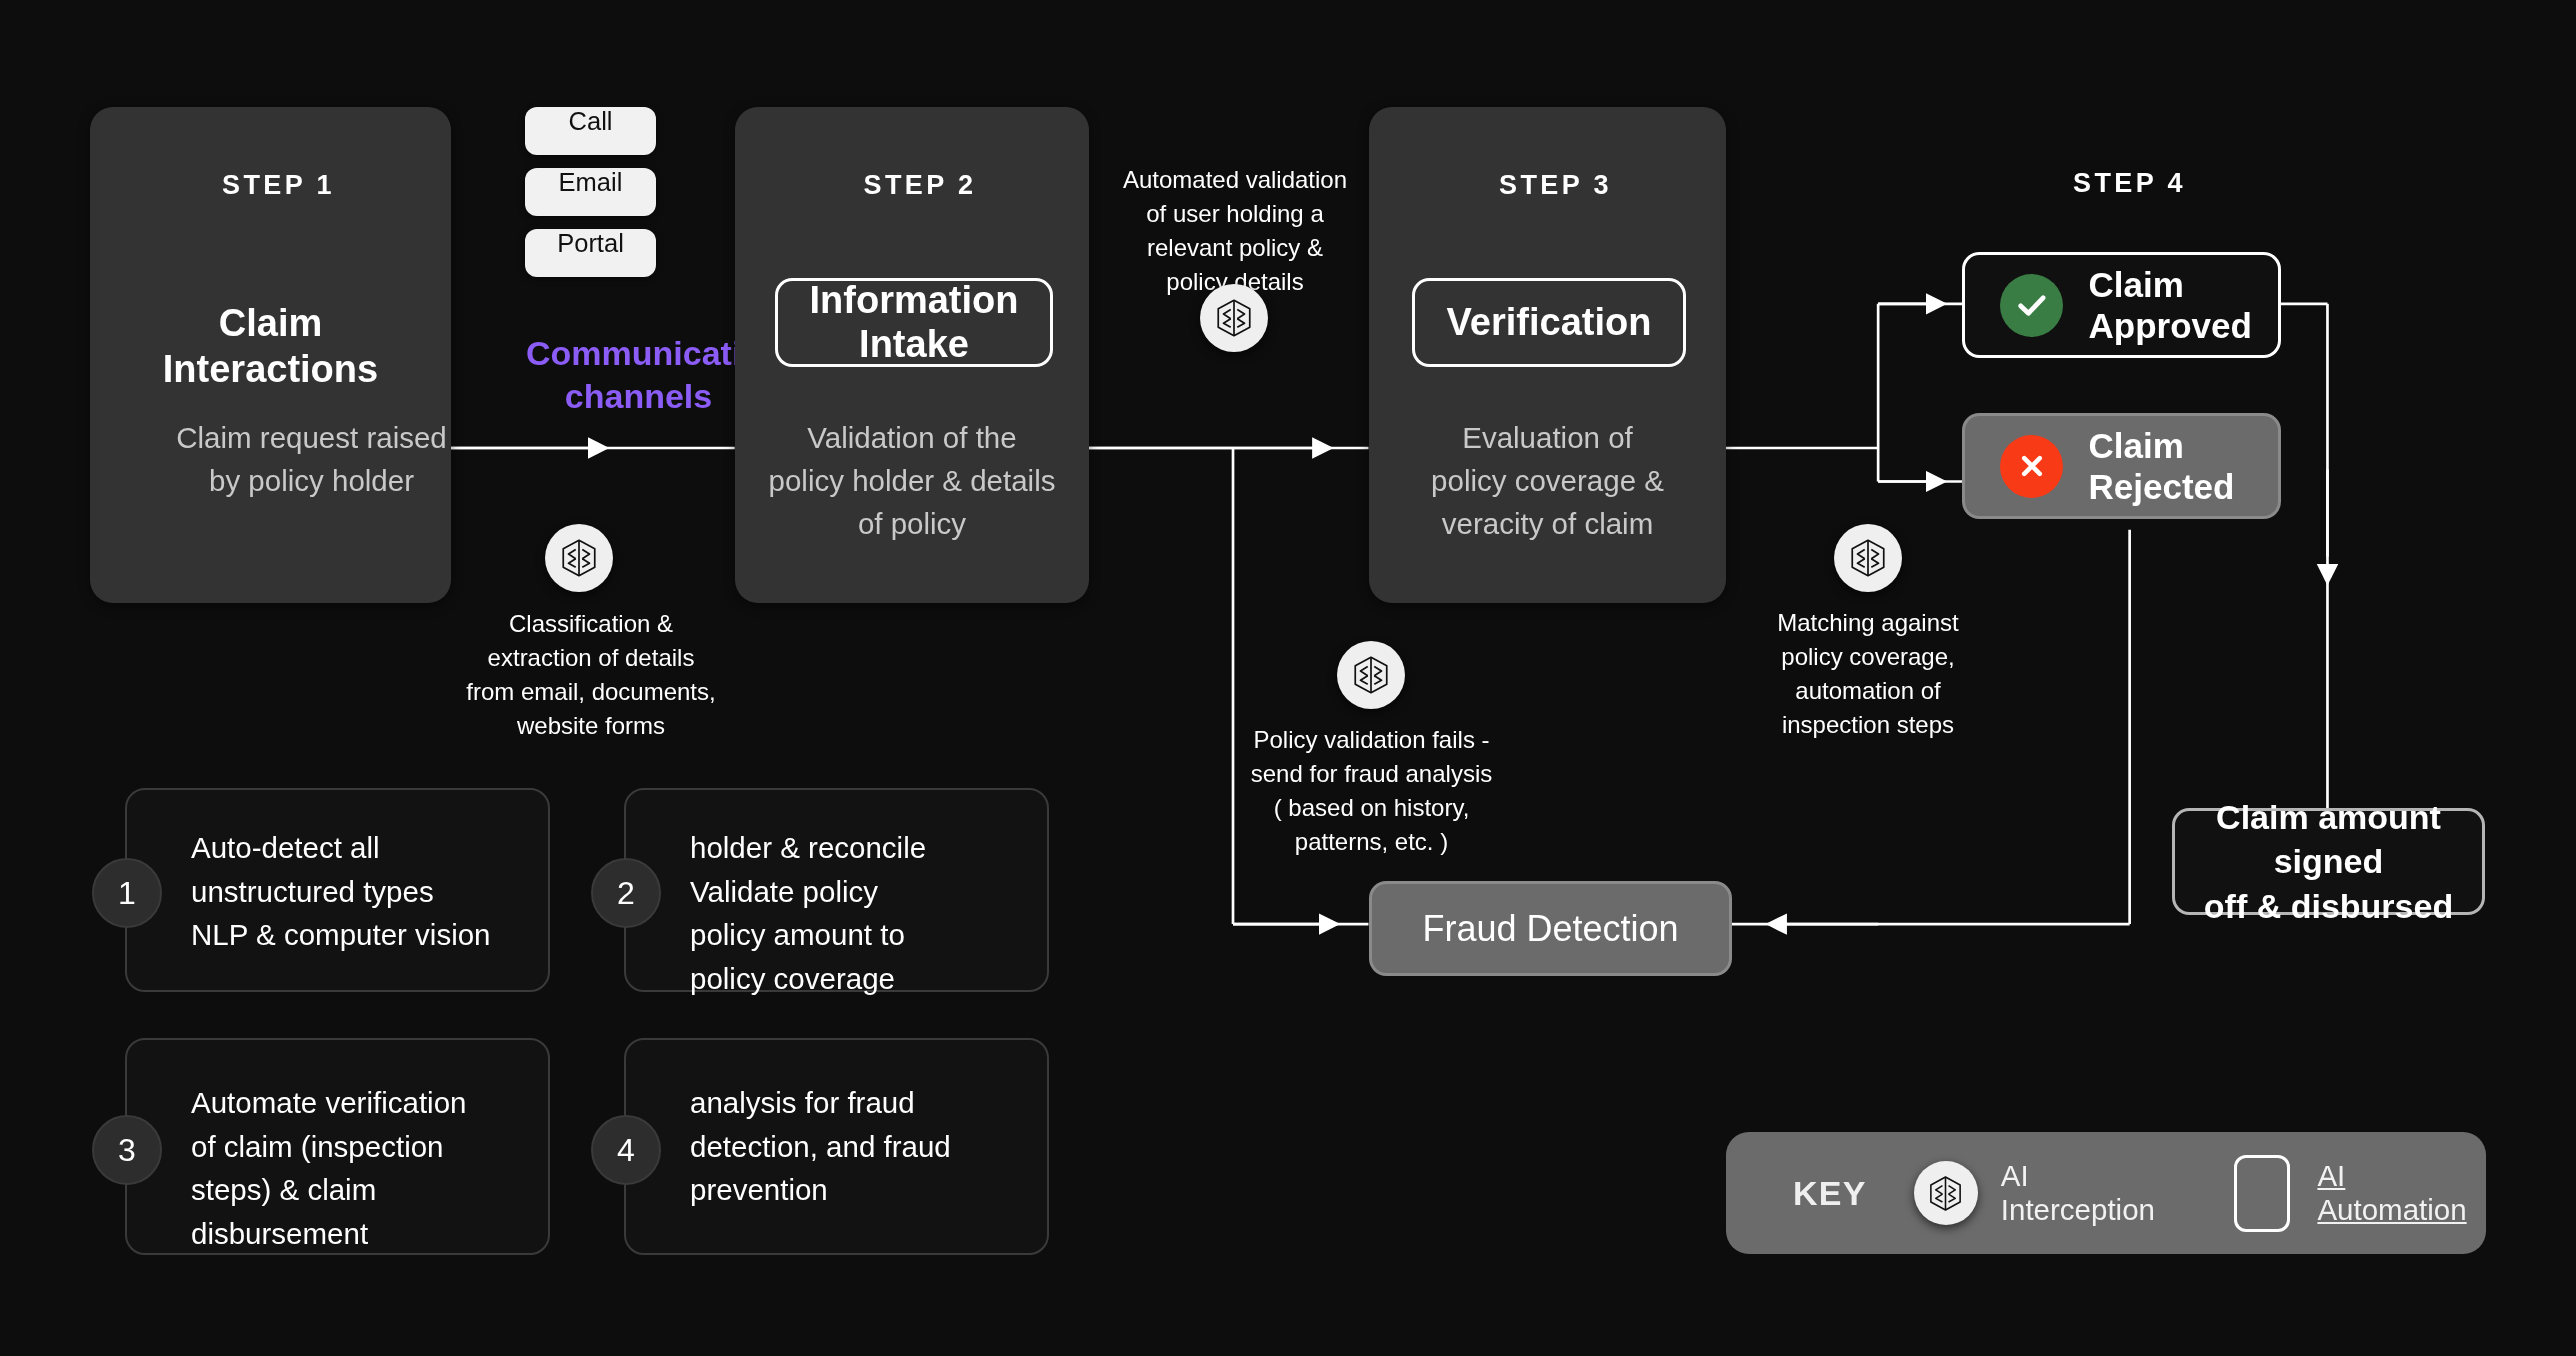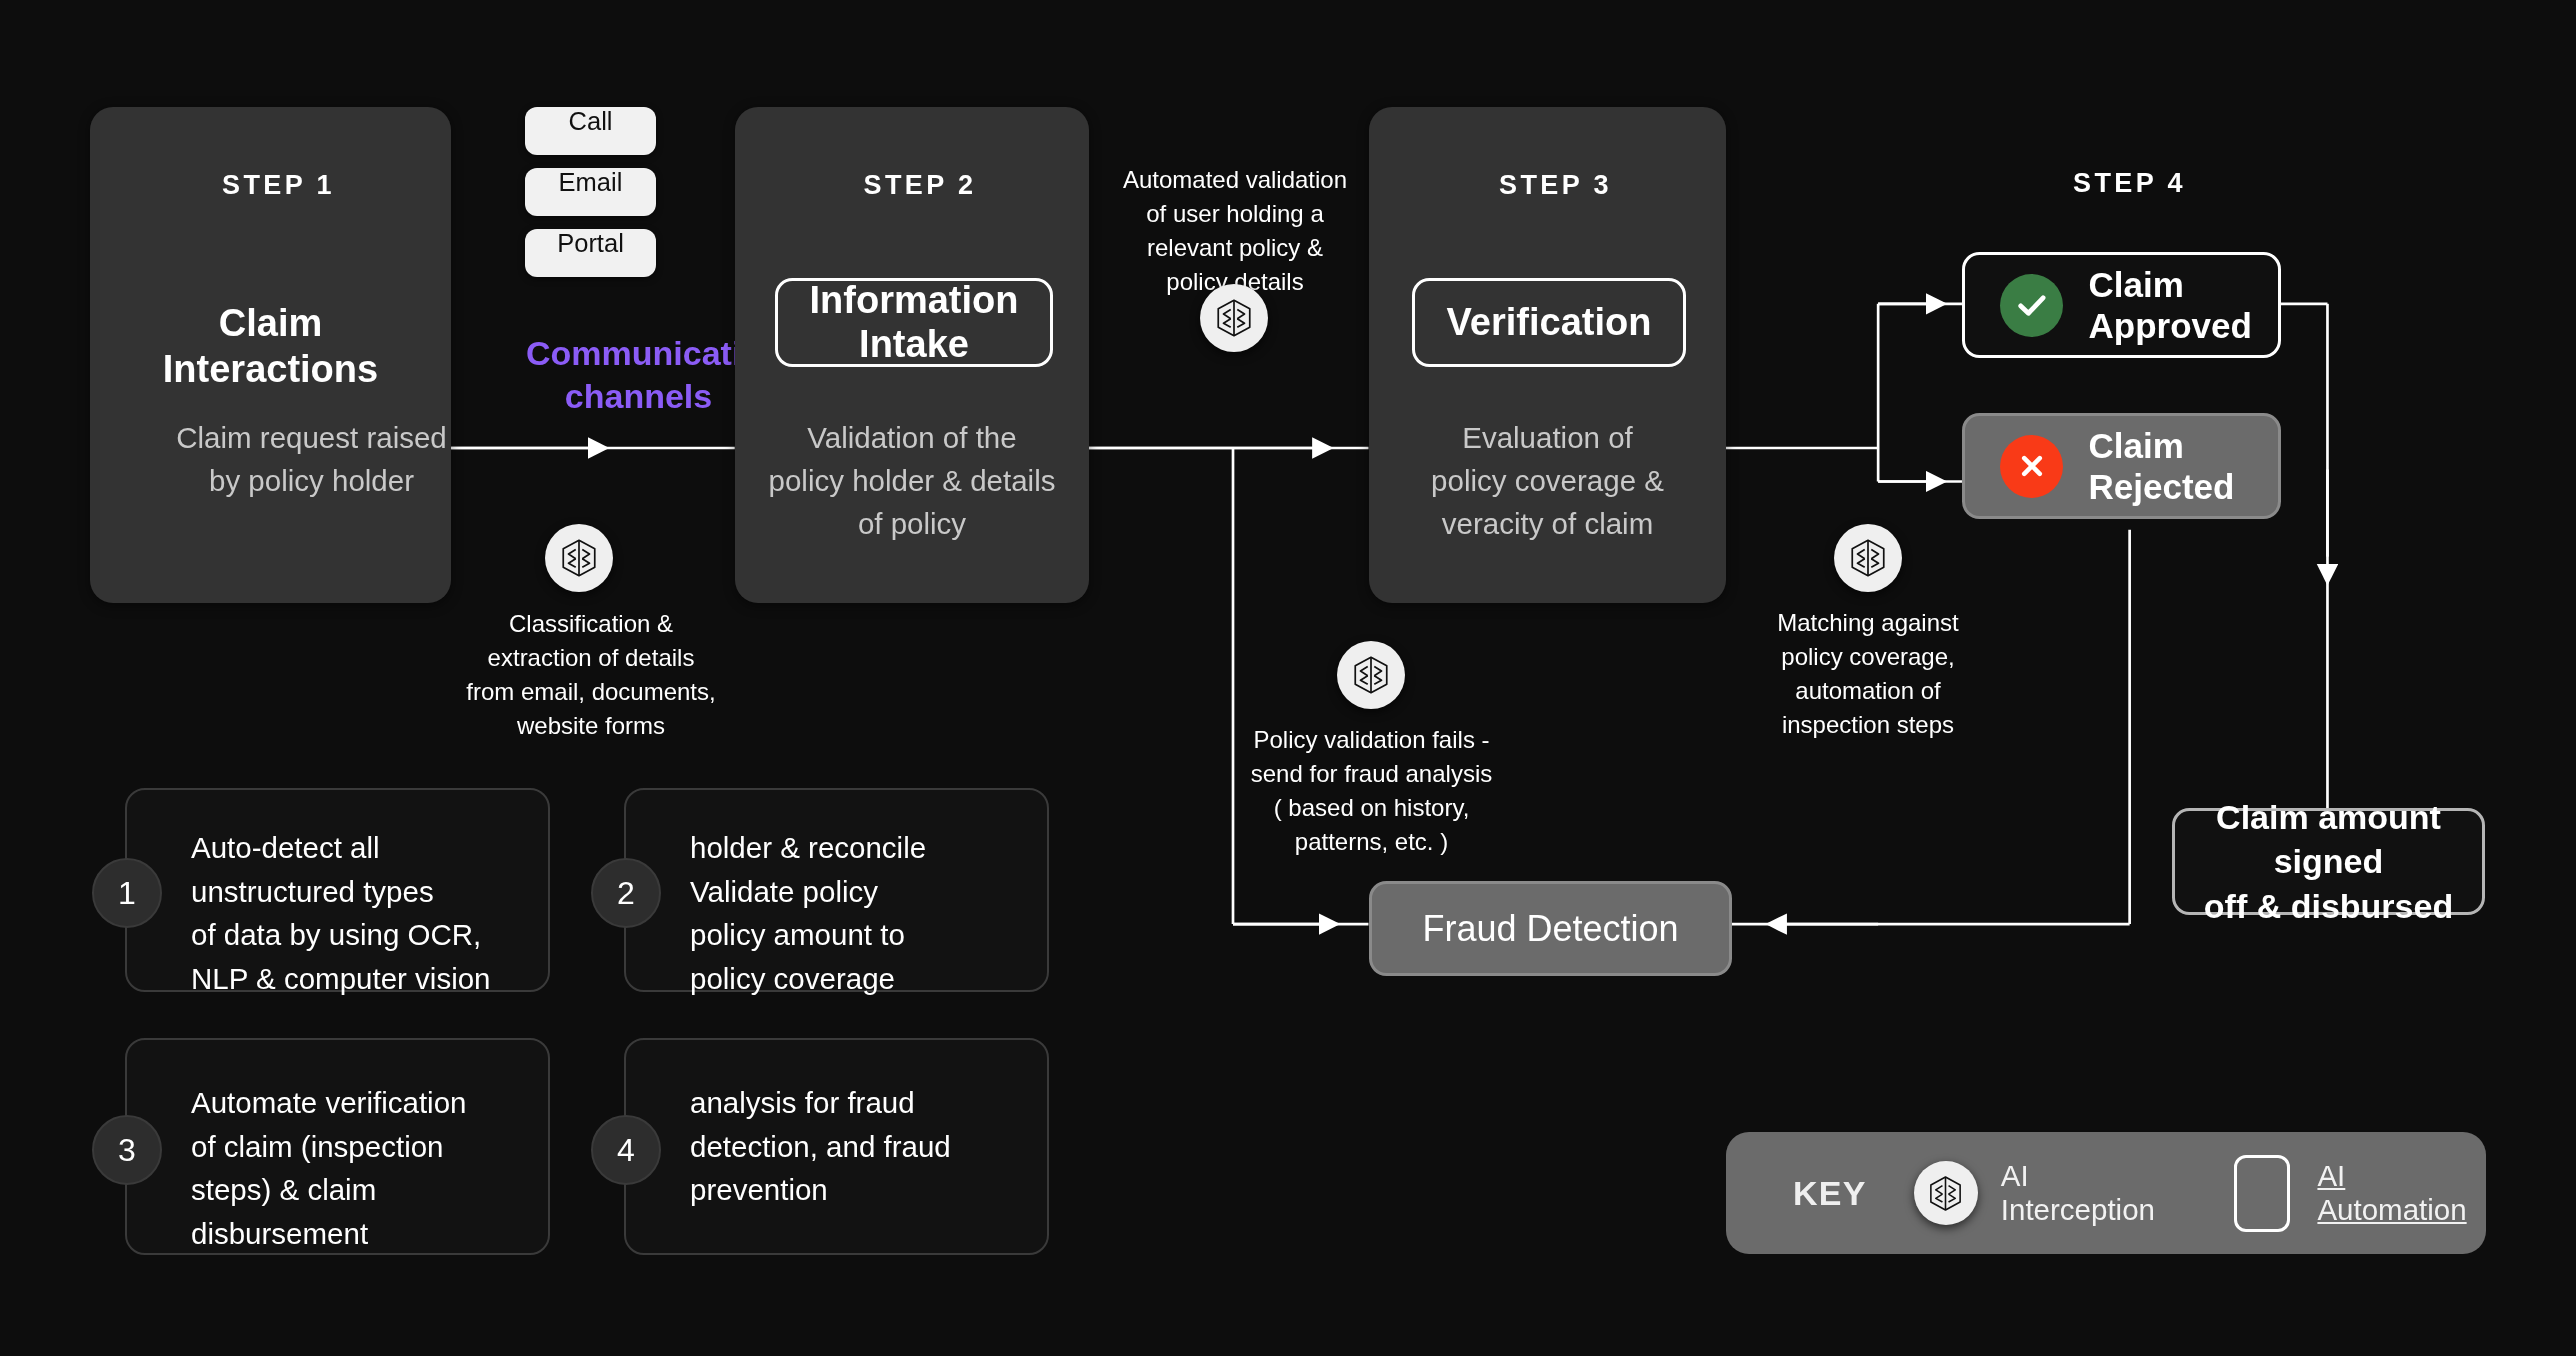--- a/index.html
+++ b/index.html
@@ -317,21 +317,20 @@
     <div>off &amp; disbursed</div>
   </div>
 
   <div class="feat-card" style="left:125px;top:788px;width:425px;height:204px;"></div>
   <div class="feat-num" style="left:92px;top:858px;">
     <span>1</span>
   </div>
   <div class="feat-text" style="left:191px;top:826px;width:349px;">
     <div>Auto-detect all</div>
     <div>unstructured types</div>
-    <div>of data by using OCR,</div>
     <div>NLP &amp; computer vision</div>
   </div>
 
   <div class="feat-card" style="left:624px;top:788px;width:425px;height:204px;"></div>
   <div class="feat-num" style="left:591px;top:858px;">
     <span>2</span>
   </div>
   <div class="feat-text" style="left:690px;top:826px;width:349px;">
     <div>holder &amp; reconcile</div>
     <div>Validate policy</div>

